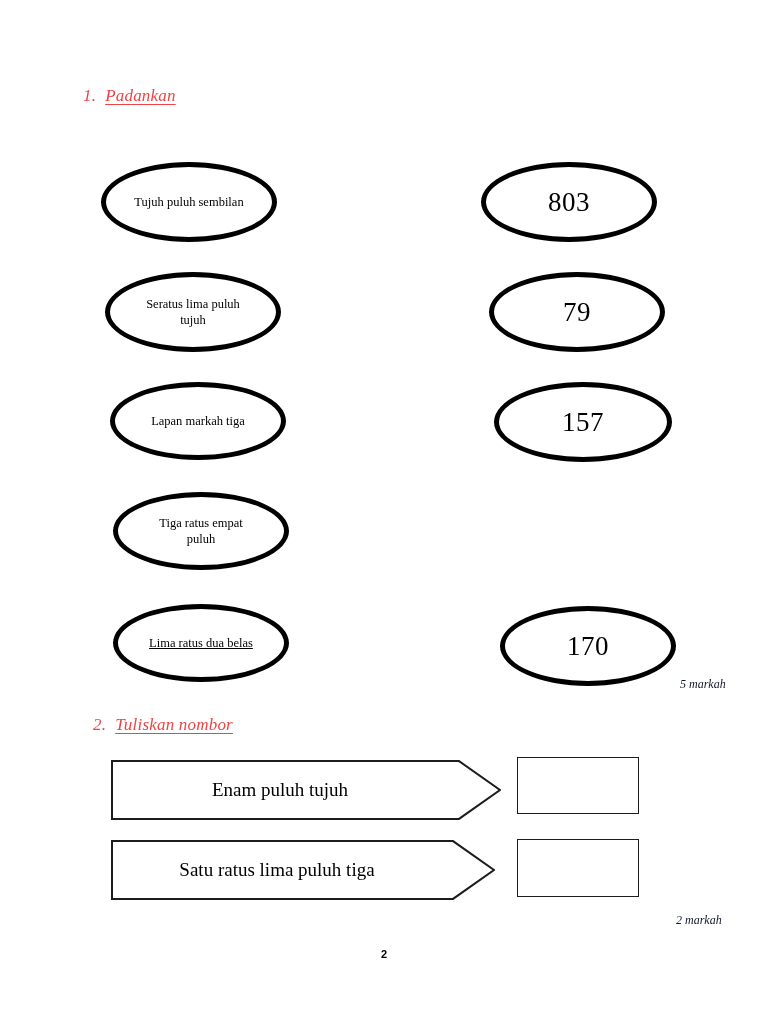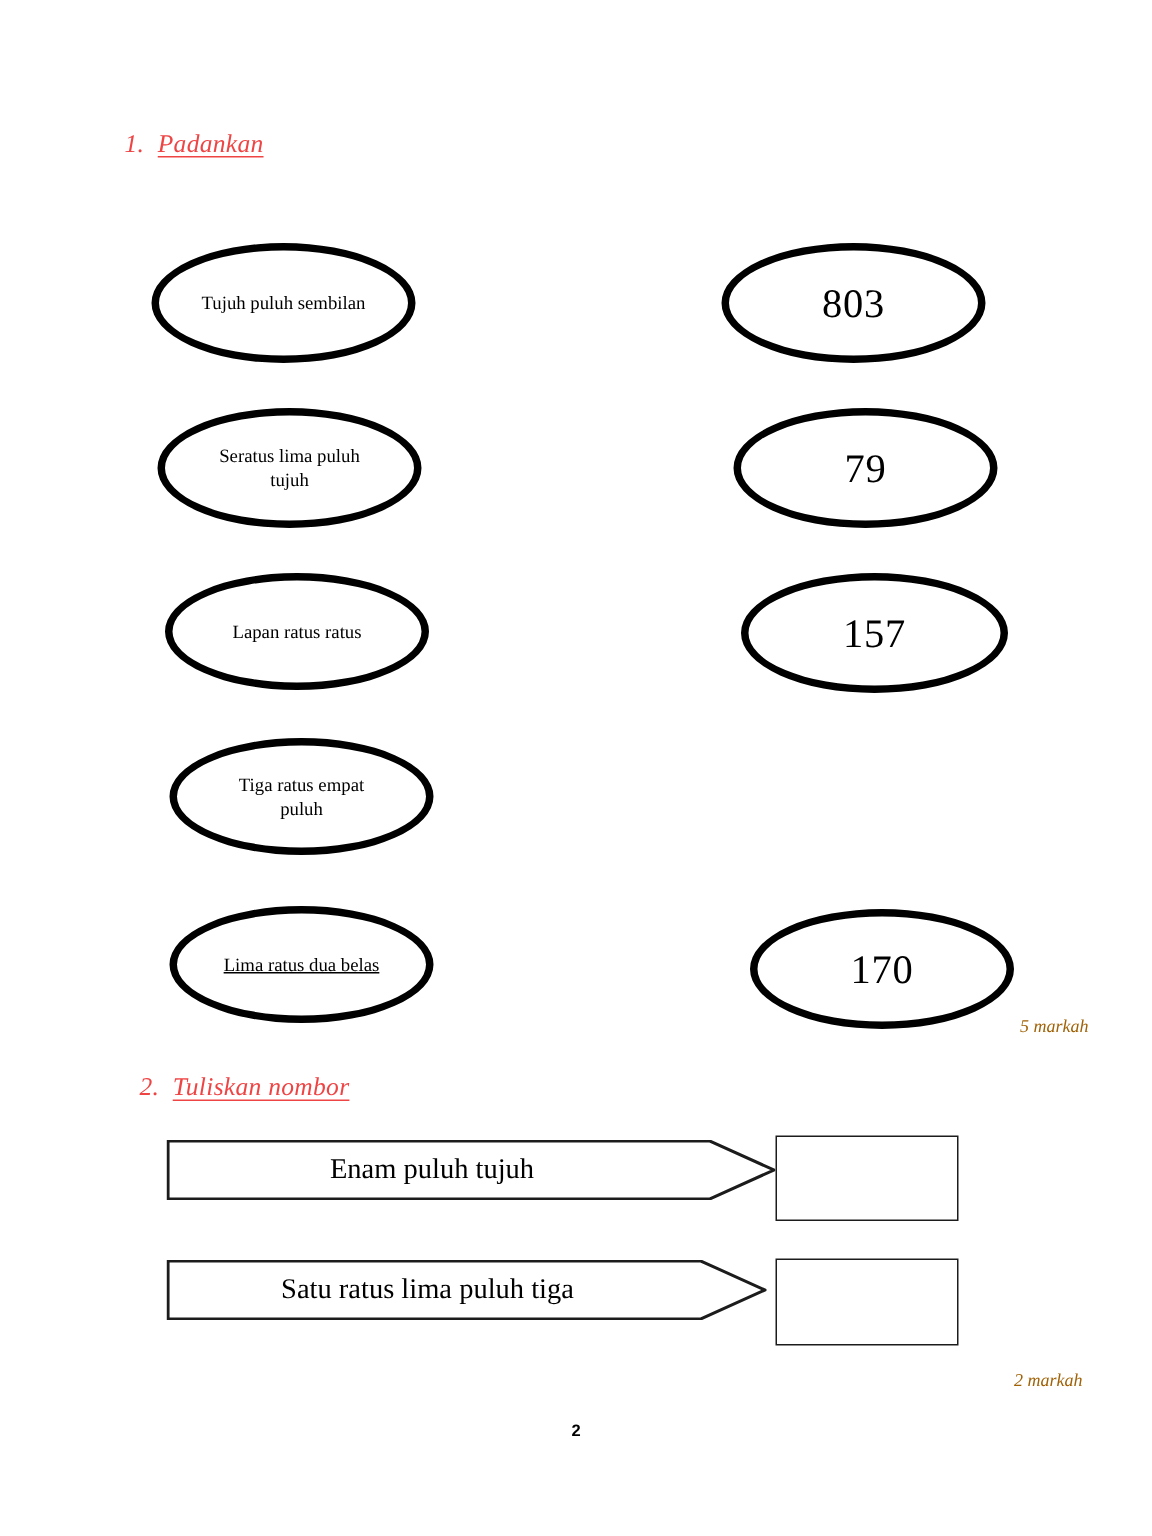--- a/index.html
+++ b/index.html
@@ -84,31 +84,30 @@
   #oval-right-1 { left: 489px; top: 272px; width: 176px; height: 80px; }
   #oval-right-2 { left: 494px; top: 382px; width: 178px; height: 80px; }
   #oval-right-3 { left: 498px; top: 492px; width: 176px; height: 80px; }
   #oval-right-4 { left: 500px; top: 606px; width: 176px; height: 80px; }
 
   
   .marks-note {
     position: absolute;
     font-style: italic;
     font-size: 12px;
-    color: #a16207;
+    color: #0f172a;
     white-space: nowrap;
   }
   #marks-1 { left: 680px; top: 677px; }
   #marks-2 { left: 676px; top: 913px; }
 
   
   .arrow-row {
     position: absolute;
-    height: 40px;
-    padding-left: 16px;
+    height: 60px;
   }
   #arrow-row-0 { left: 111px; top: 760px; width: 390px; }
   #arrow-row-1 { left: 111px; top: 840px; width: 384px; }
 
   .arrow-shape {
     position: absolute;
     inset: 0;
     width: 100%;
     height: 100%;
   }
@@ -158,21 +157,21 @@
     <span class="q-num">1.</span><span class="q-title">Padankan</span>
   </div>
 
   <div class="oval oval-left" id="oval-left-1">
     <span class="oval-text">Seratus lima puluh tujuh</span>
   </div>
   <div class="oval oval-left" id="oval-left-0">
     <span class="oval-text">Tujuh puluh sembilan</span>
   </div>
   <div class="oval oval-left" id="oval-left-2">
-    <span class="oval-text">Lapan ratus ratus</span>
+    <span class="oval-text">Lapan markah tiga</span>
   </div>
   <div class="oval oval-left" id="oval-left-3">
     <span class="oval-text">Tiga ratus empat puluh</span>
   </div>
   <div class="oval oval-left" id="oval-left-4">
     <span class="oval-text">Lima ratus dua belas</span>
   </div>
 
   <div class="oval oval-right" id="oval-right-0">
     <span class="oval-text">803</span>

